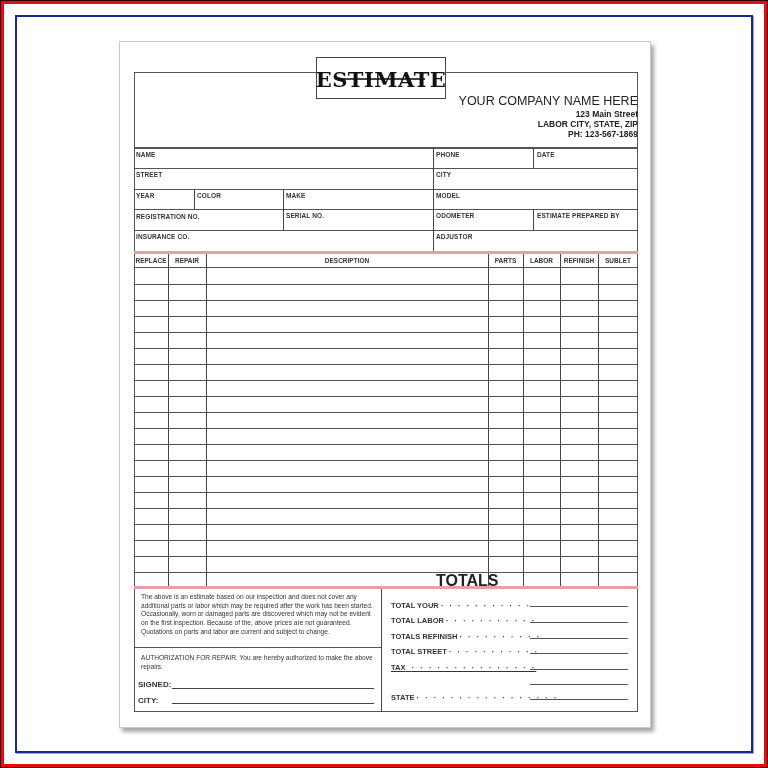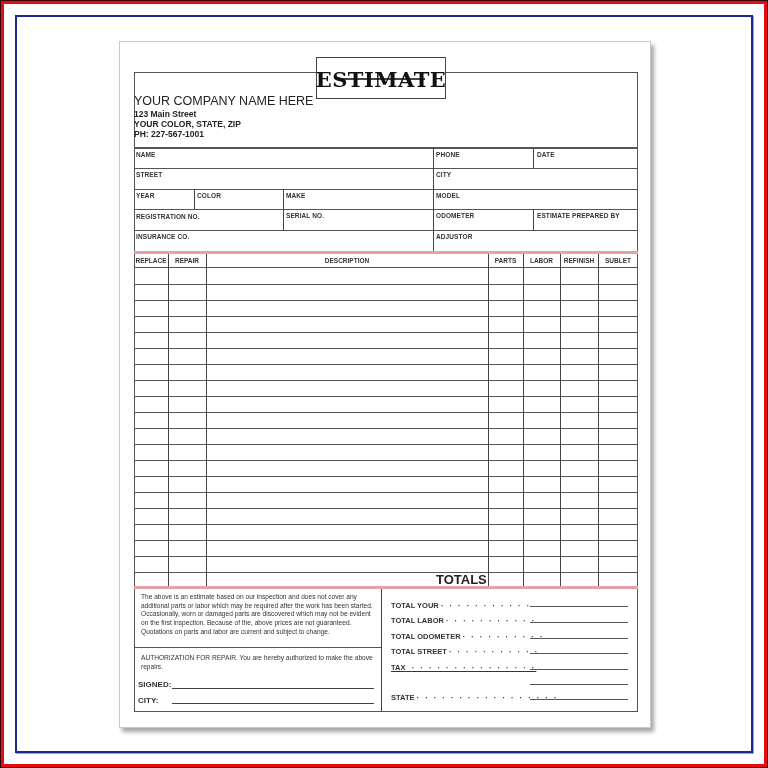--- a/index.html
+++ b/index.html
@@ -13,33 +13,33 @@
   .paper { position: absolute; left: 119px; top: 41px; width: 532px; height: 687px; background: #fff;
            border: 1px solid #c8c8c8; box-shadow: 3px 4px 4px rgba(0,0,0,0.35); }
 
   .form { position: absolute; left: 134px; top: 72px; width: 504px; height: 640px; border: 1px solid #555; }
 
   .title-box { position: absolute; left: 316px; top: 57px; width: 130px; height: 30px; background: #fff;
                border: 1px solid #444; padding: 20px; }
   .title-inner { width: 100%; height: 100%; border: 1px solid #444; display: flex; align-items: center; justify-content: center;
                  font-family: "DejaVu Serif", "Liberation Serif", serif; font-weight: bold; font-size: 21px; letter-spacing: 0.5px; color: #111; }
 
-  .company { position: absolute; left: 134px; width: 504px; text-align: left; color: #222; }
+  .company { position: absolute; left: 134px; width: 504px; text-align: right; color: #222; }
   .company.name { top: 94px; font-size: 12.5px; }
   .company.addr { font-size: 8.5px; font-weight: bold; }
 
   .hline { position: absolute; height: 1px; background: #555; }
   .hline.thick { height: 2px; background: #555; }
   .hline.red { height: 3px; background: #e7a1a4; }
   .vline { position: absolute; width: 1px; background: #444; }
 
   .lbl { position: absolute; font-size: 6.5px; font-weight: bold; color: #333; letter-spacing: 0.1px; }
   .col-h { position: absolute; font-size: 6.5px; font-weight: bold; color: #333; top: 257px; text-align: center; }
 
-  .totals-lbl { position: absolute; left: 436px; top: 572px; font-size: 13px; font-weight: bold; color: #222; }
+  .totals-lbl { position: absolute; left: 436px; top: 572px; font-size: 16px; font-weight: bold; color: #222; }
 
   .disclaimer { position: absolute; left: 141px; top: 593px; width: 236px; font-size: 6.6px; line-height: 8.7px; color: #333; }
   .auth { position: absolute; left: 141px; top: 654px; width: 236px; font-size: 6.6px; line-height: 8.7px; color: #333; }
   .sig-lbl { position: absolute; left: 138px; font-size: 8px; font-weight: bold; color: #333; }
   .sig-line { position: absolute; left: 172px; width: 202px; height: 1px; background: #444; }
 
   .sum-lbl { position: absolute; left: 391px; font-size: 7.5px; font-weight: bold; color: #333; white-space: nowrap; }
   .dots { letter-spacing: 2px; font-weight: bold; }
   .sum-line { position: absolute; left: 530px; width: 98px; height: 1px; background: #555; }
 </style>
@@ -52,22 +52,22 @@
 
 <div class="paper"></div>
 <div class="form"></div>
 
 <div class="title-box">
   <div class="title-inner">ESTIMATE</div>
 </div>
 
 <div class="company name">YOUR COMPANY NAME HERE</div>
 <div class="company addr" style="top:109px">123 Main Street</div>
-<div class="company addr" style="top:119px">YOUR COLOR, STATE, ZIP</div>
-<div class="company addr" style="top:129px">PH: 227-567-1001</div>
+<div class="company addr" style="top:119px">LABOR CITY, STATE, ZIP</div>
+<div class="company addr" style="top:129px">PH: 123-567-1869</div>
 
 <div class="hline thick" style="left:134px; top:147px; width:504px;"></div>
 <div class="hline" style="left:134px; top:168px; width:504px;"></div>
 <div class="hline" style="left:134px; top:189px; width:504px;"></div>
 <div class="hline" style="left:134px; top:209px; width:504px;"></div>
 <div class="hline" style="left:134px; top:230px; width:504px;"></div>
 
 <div class="vline" style="left:433px; top:148px; height:103px;"></div>
 <div class="vline" style="left:533px; top:148px; height:20px;"></div>
 <div class="vline" style="left:194px; top:189px; height:20px;"></div>
@@ -141,21 +141,21 @@
 
 <div class="sig-lbl" style="top:680px;">SIGNED:</div>
 <div class="sig-line" style="top:688px;"></div>
 <div class="sig-lbl" style="top:696px;">CITY:</div>
 <div class="sig-line" style="top:703px;"></div>
 
 <div class="sum-lbl" style="top:601px;"><span>TOTAL YOUR</span> <span class="dots">· · · · · · · · · · ·</span></div>
 <div class="sum-line" style="top:606px;"></div>
 <div class="sum-lbl" style="top:616px;"><span>TOTAL LABOR</span> <span class="dots">· · · · · · · · · · ·</span></div>
 <div class="sum-line" style="top:622px;"></div>
-<div class="sum-lbl" style="top:632px;"><span>TOTAL ODOMETER</span> <span class="dots">· · · · · · · · · ·</span></div>
+<div class="sum-lbl" style="top:632px;"><span>TOTALS REFINISH</span> <span class="dots">· · · · · · · · · ·</span></div>
 <div class="sum-line" style="top:638px;"></div>
 <div class="sum-lbl" style="top:647px;"><span>TOTAL STREET</span> <span class="dots">· · · · · · · · · · ·</span></div>
 <div class="sum-line" style="top:653px;"></div>
 <div class="sum-lbl" style="top:663px;text-decoration:underline;"><span>TAX</span> &nbsp;&nbsp;<span class="dots">· · · · · · · · · · · · · · ·</span></div>
 <div class="sum-line" style="top:669px;"></div>
 <div class="sum-line" style="top:684px;"></div>
 <div class="sum-lbl" style="top:693px;"><span>STATE</span> <span class="dots">· · · · · · · · · · · · · · · · ·</span></div>
 <div class="sum-line" style="top:699px;"></div>
 
 </body></html>

